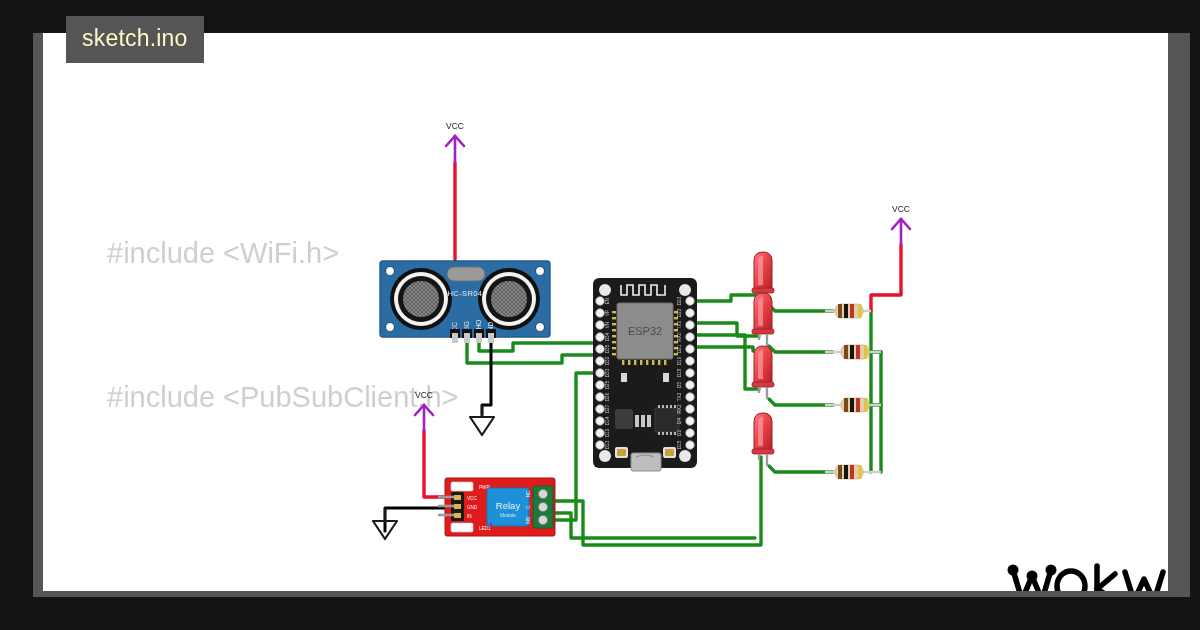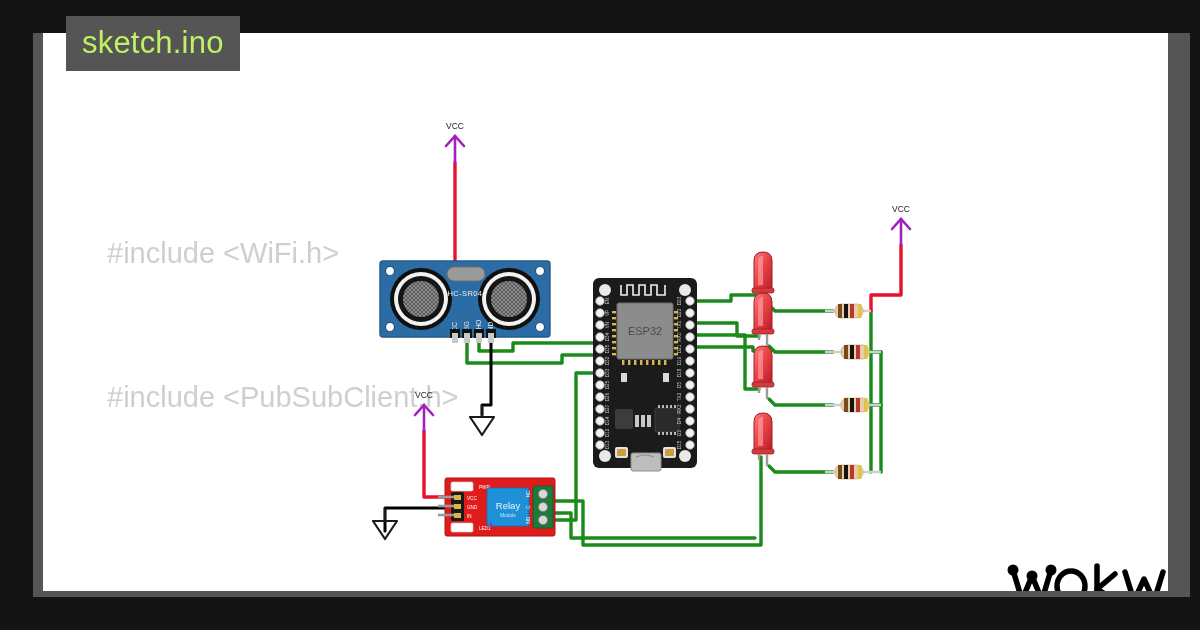--- a/index.html
+++ b/index.html
@@ -17,22 +17,22 @@
   }
   
   .canvas{
     position:absolute;left:43px;top:33px;width:1125px;height:558px;
     background:#ffffff;overflow:hidden;
   }
 
   
   .tab{
     position:absolute;left:66px;top:16px;
-    background:#555555;color:#bef264;
-    font-size:31px;line-height:1;
+    background:#555555;color:#fef9c3;
+    font-size:23px;line-height:1;
     padding:11px 16px 13px 16px;
     letter-spacing:.2px;
     white-space:nowrap;
     z-index:40;
   }
 
   
   .code{
     position:absolute;left:64px;top:100px;width:760px;
     color:#cfcfcf;

